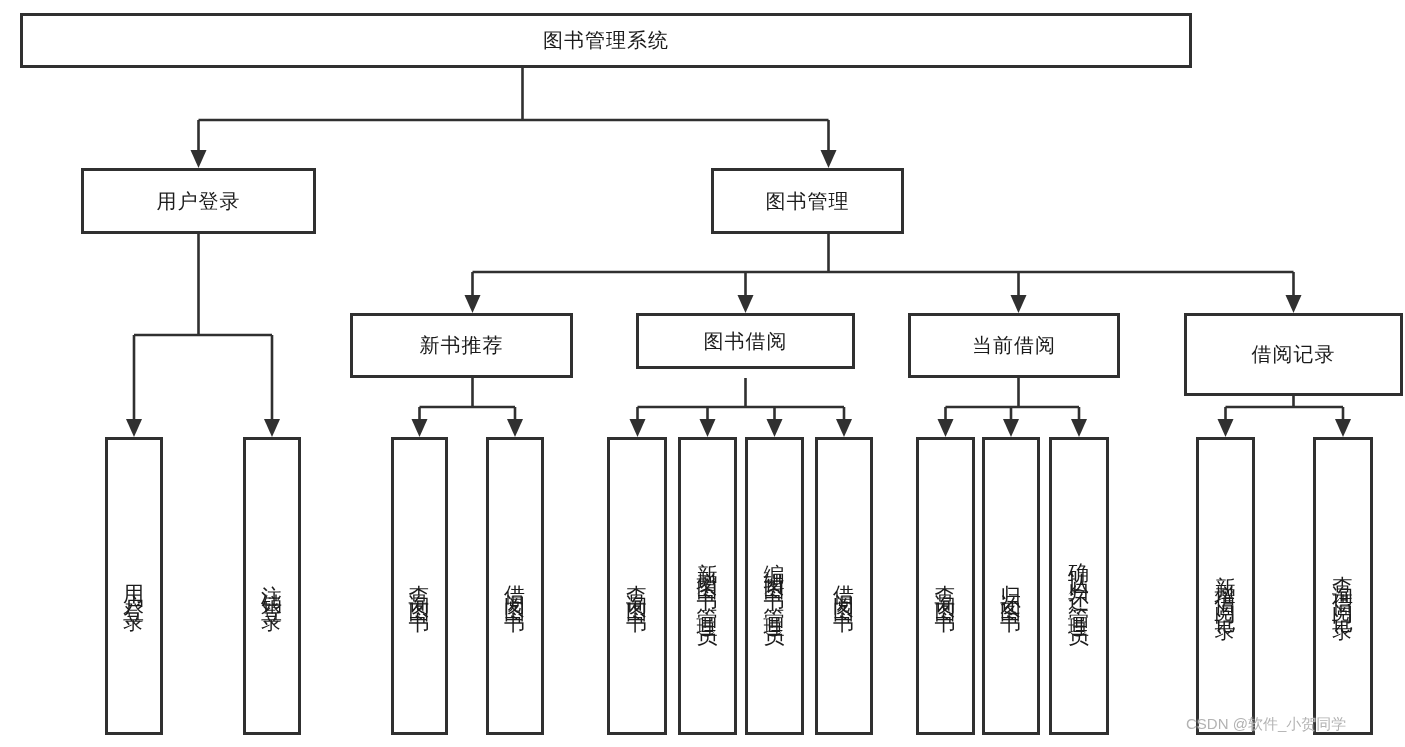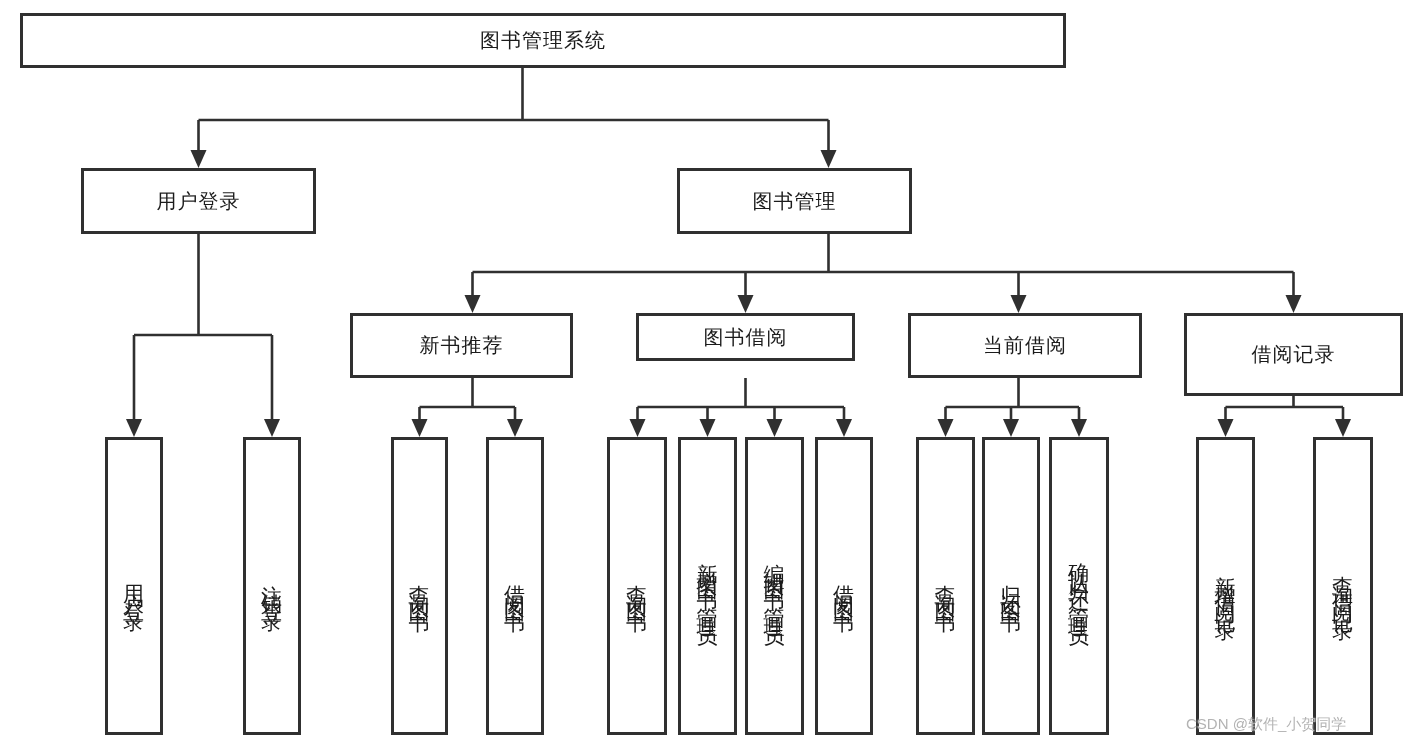--- a/index.html
+++ b/index.html
@@ -72,38 +72,38 @@
       <polygon points="1003,419 1019,419 1011,437"></polygon>
       <polygon points="1071,419 1087,419 1079,437"></polygon>
     </g>
     <g>
       <path d="M1293.5 378 V407 M1225.5 407 H1343 M1225.5 407 V420 M1343 407 V420"></path>
       <polygon points="1217.5,419 1233.5,419 1225.5,437"></polygon>
       <polygon points="1335,419 1351,419 1343,437"></polygon>
     </g>
   </svg>
 
-  <div class="box" style="left:20px;top:13px;width:1046px;height:55px">
+  <div class="box" style="left:20px;top:13px;width:1172px;height:55px">
     <span class="hlabel">图书管理系统</span>
   </div>
 
   <div class="box" style="left:81px;top:168px;width:235px;height:66px">
     <span class="hlabel">用户登录</span>
   </div>
-  <div class="box" style="left:677px;top:168px;width:235px;height:66px">
+  <div class="box" style="left:711px;top:168px;width:193px;height:66px">
     <span class="hlabel">图书管理</span>
   </div>
 
   <div class="box" style="left:350px;top:313px;width:223px;height:65px">
     <span class="hlabel">新书推荐</span>
   </div>
-  <div class="box" style="left:636px;top:313px;width:219px;height:48px">
+  <div class="box" style="left:636px;top:313px;width:219px;height:56px">
     <span class="hlabel">图书借阅</span>
   </div>
-  <div class="box" style="left:908px;top:313px;width:234px;height:65px">
+  <div class="box" style="left:908px;top:313px;width:212px;height:65px">
     <span class="hlabel">当前借阅</span>
   </div>
   <div class="box" style="left:1184px;top:313px;width:219px;height:83px">
     <span class="hlabel">借阅记录</span>
   </div>
 
   <div class="box" style="left:105px;top:437px;width:58px;height:298px">
     <span class="vlabel">用户登录</span>
   </div>
   <div class="box" style="left:243px;top:437px;width:58px;height:298px">

